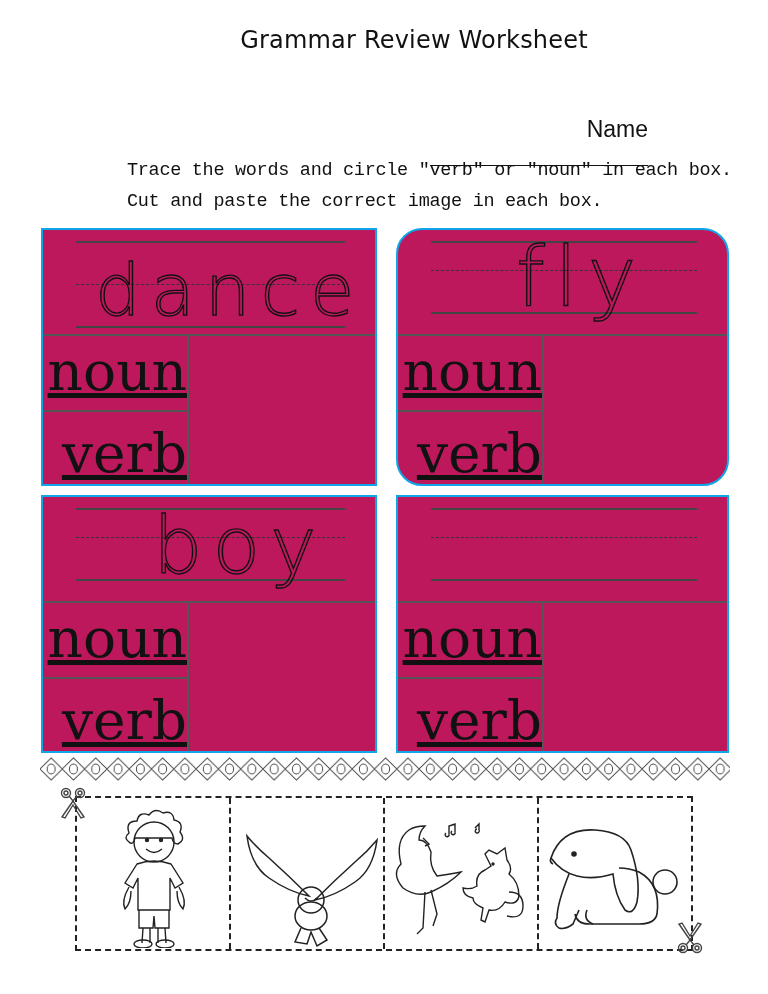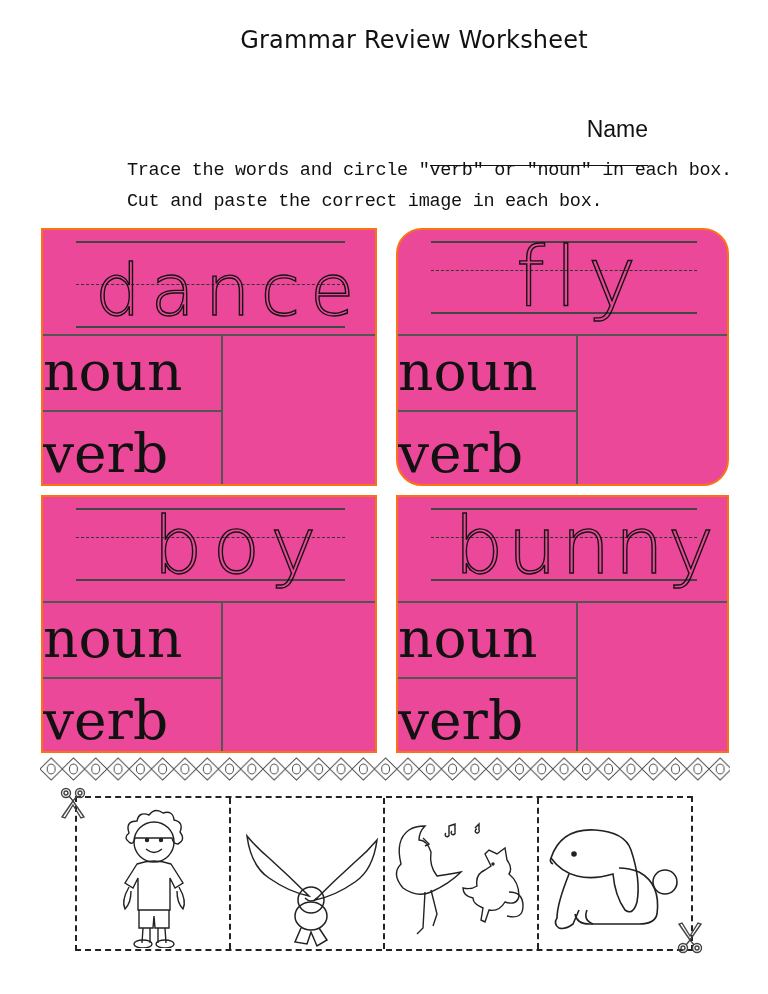--- a/index.html
+++ b/index.html
@@ -2,27 +2,27 @@
 <html><head>
 <meta charset="utf-8">
 <style>
   html, body { margin:0; padding:0; background:#ffffff; }
   body { width:768px; height:994px; position:relative; overflow:hidden; color:#111; }
   .abs { position:absolute; }
   .title { left:0; width:768px; top:26px; text-align:center; font-family:"DejaVu Sans", sans-serif; font-size:24px; padding-left:60px; box-sizing:border-box; letter-spacing:0.2px; }
   .name-row { left:428px; top:116px; font-family:"Liberation Sans", sans-serif; font-size:23px; display:flex; align-items:flex-end;flex-direction:column; }
   .name-line { display:inline-block; width:218px; border-bottom:1.5px solid #111; margin-left:2px; height:22px; }
   .instr { left:86px; font-family:Liberation Mono, monospace; font-size:18.5px; letter-spacing:-0.3px; white-space:nowrap;margin-left:41px; }
-  .card { border:2px solid #f97316; box-sizing:border-box; background:#ec4899; }
+  .card { border:2px solid #0ea5e9; box-sizing:border-box; background:#be185d; }
   .trace-area { position:absolute; left:0; top:0; right:0; height:104px; border-bottom:2px solid #555; }
   .line-top { position:absolute; height:0; border-top:2px solid #444; }
   .line-mid { position:absolute; height:0; border-top:1.5px dashed #333; }
   .line-base { position:absolute; height:0; border-top:2px solid #444; }
   .trace-word { position:absolute; font-family:"DejaVu Sans", sans-serif; font-weight:200; font-size:72px; color:transparent; -webkit-text-stroke:1.4px #111; line-height:1; letter-spacing:10px; }
-  .word-cell { position:absolute; left:0; width:180px; border-right:2px solid #555; box-sizing:border-box; font-family:"DejaVu Serif", serif; text-align:left; font-size:55px; line-height:1; overflow:hidden; }
+  .word-cell { position:absolute; left:0; width:146px; border-right:2px solid #555; box-sizing:border-box; font-family:"DejaVu Serif", serif; text-align:right; font-size:55px; line-height:1; overflow:hidden;text-decoration:underline; }
   .noun-cell { top:104px; height:78px; border-bottom:2px solid #555; padding-top:10px; }
   .verb-cell { top:182px; height:72px; padding-top:14px; }
   .paste-cell { position:absolute; left:178px; right:0; top:104px; bottom:0; }
   .border-strip { left:40px; top:754px; width:690px; height:30px; }
   .cut-strip { left:75px; top:796px; width:618px; height:155px; border:2px dashed #222; box-sizing:border-box; }
   .pic-cell { position:absolute; top:0; bottom:0; border-right:2px dashed #222; box-sizing:border-box; }
   .scissors { position:absolute; }
 </style>
 </head>
 <body>
@@ -71,21 +71,20 @@
   <div class="word-cell noun-cell">noun</div>
   <div class="word-cell verb-cell">verb</div>
   <div class="paste-cell"></div>
 </div>
 
 <div class="abs card" style="left:396px; top:495px; width:333px; height:258px;">
   <div class="trace-area">
     <div class="line-top" style="left:33px; right:30px; top:11px;"></div>
     <div class="line-mid" style="left:33px; right:30px; top:40px;"></div>
     <div class="line-base" style="left:33px; right:30px; top:82px;"></div>
-    <div class="trace-word" style="left:56px; top:10px; font-size:78px; letter-spacing:4px;">bunny</div>
   </div>
   <div class="word-cell noun-cell">noun</div>
   <div class="word-cell verb-cell">verb</div>
   <div class="paste-cell"></div>
 </div>
 
 <svg class="abs border-strip" viewBox="0 0 690 30" width="690" height="30">
   <defs>
     <pattern id="dia" x="0" y="0" width="22.3" height="30" patternUnits="userSpaceOnUse">
       <path d="M0 15 L11.15 4 L22.3 15 L11.15 26 Z" fill="none" stroke="#444" stroke-width="1"></path>

